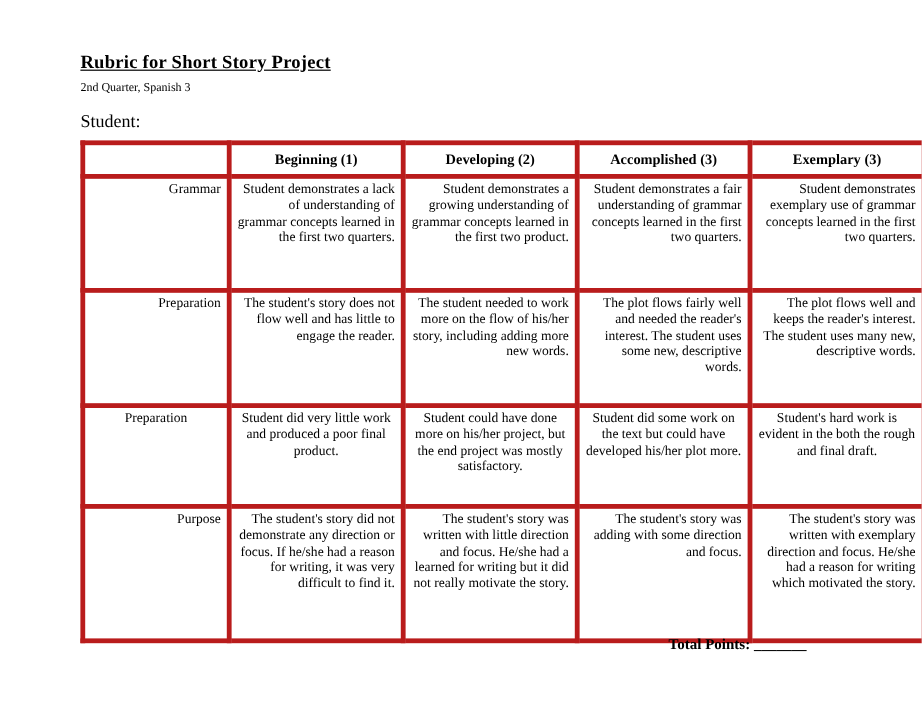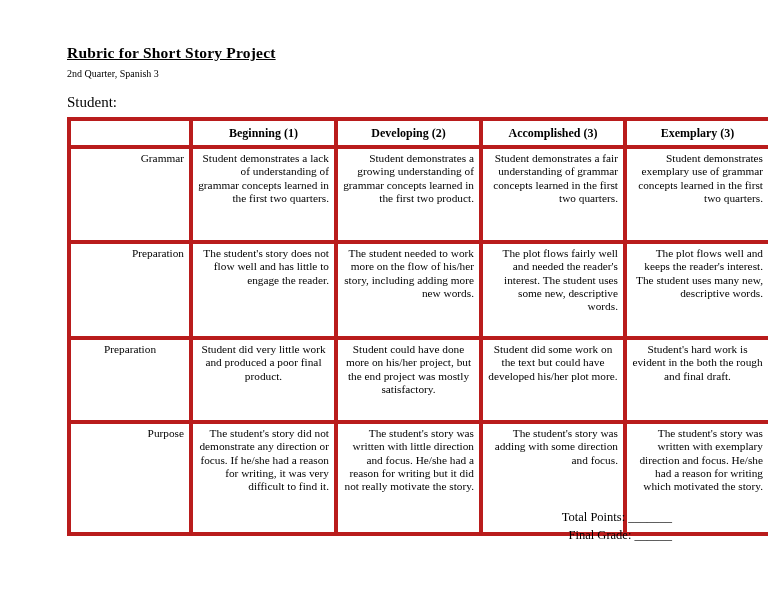--- a/index.html
+++ b/index.html
@@ -88,24 +88,24 @@
     padding-top: 4px;
     padding-right: 7px;
   }
   tr.row-grammar td { height: 85px; }
   tr.row-creativity td { height: 86px; }
   tr.row-preparation td { height: 74px; text-align: center; }
   tr.row-purpose td { height: 102px; }
   .totals {
     position: absolute;
     right: 68px;
-    top: 508px;
+    top: 528px;
     text-align: right;
     font-size: 12.5px;
-    font-weight: normal;
+    font-weight: bold;
     line-height: 1.45;
   }
   .totals div { white-space: nowrap; }
 </style>
 </head>
 <body>
 
 <div class="page">
 
   <div class="doc-title">Rubric for Short Story Project</div>
@@ -140,25 +140,24 @@
       <tr class="row-preparation">
         <td class="criteria-cell">Preparation</td>
         <td>Student did very little work and produced a poor final product.</td>
         <td>Student could have done more on his/her project, but the end project was mostly satisfactory.</td>
         <td>Student did some work on the text but could have developed his/her plot more.</td>
         <td>Student's hard work is evident in the both the rough and final draft.</td>
       </tr>
       <tr class="row-purpose">
         <td class="criteria-cell">Purpose</td>
         <td>The student's story did not demonstrate any direction or focus. If he/she had a reason for writing, it was very difficult to find it.</td>
-        <td>The student's story was written with little direction and focus. He/she had a reason for writing but it did not really motivate the story.</td>
+        <td>The student's story was written with little direction and focus. He/she had a learned for writing but it did not really motivate the story.</td>
         <td>The student's story was adding with some direction and focus.</td>
         <td>The student's story was written with exemplary direction and focus. He/she had a reason for writing which motivated the story.</td>
       </tr>
     </tbody>
   </table>
 
   <div class="totals">
     <div>Total Points: _______</div>
-    <div>Final Grade: ______</div>
   </div>
 
 </div>
 
 </body></html>

